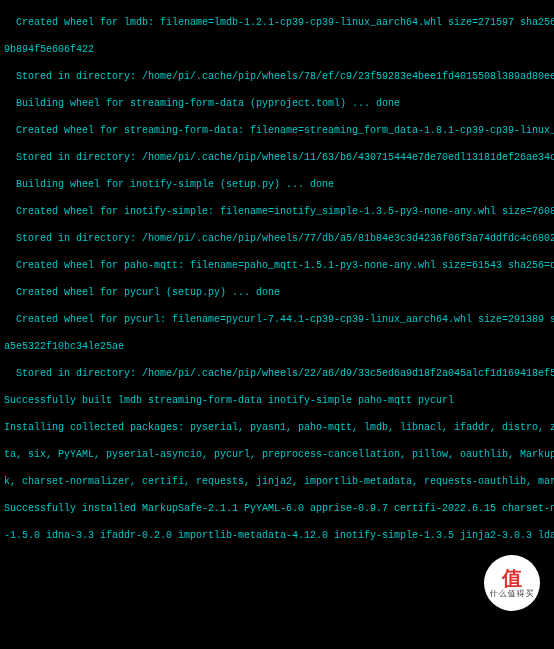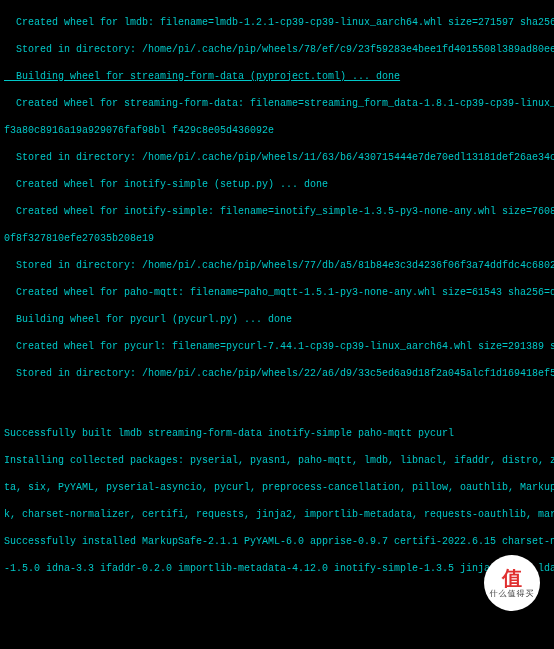--- a/index.html
+++ b/index.html
@@ -7,34 +7,34 @@
 .c{color:#00c8c8}
 .badge{position:absolute;right:14px;bottom:38px;width:56px;height:56px;border-radius:50%;background:#fff;display:flex;flex-direction:column;align-items:center;justify-content:center;box-shadow:0 2px 8px rgba(0,0,0,.5)}
 .badge .t1{color:#e03030;font-size:20px;font-weight:bold;font-family:sans-serif;line-height:1}
 .badge .t2{color:#333;font-size:8px;font-family:sans-serif;line-height:1;margin-top:2px;letter-spacing:1px}
 </style>
 </head>
 <body>
 
 <div class="term">
 <span class="c" style="display: block;">  Created wheel for lmdb: filename=lmdb-1.2.1-cp39-cp39-linux_aarch64.whl size=271597 sha256=80e0a50a46e8349347@c184a3895339934a9fd39a0a322</span>
+<span class="c" style="display: block;">9b894f5e606f422</span>
 <span class="c" style="display: block;">  Stored in directory: /home/pi/.cache/pip/wheels/78/ef/c9/23f59283e4bee1fd4015508l389ad80ee0l5@7b6la98cb3f60</span>
-<span class="c" style="display: block; text-decoration: underline;">  Building wheel for streaming-form-data (pyproject.toml) ... done</span>
+<span class="c" style="display: block;">  Building wheel for streaming-form-data (pyproject.toml) ... done</span>
 <span class="c" style="display: block;">  Created wheel for streaming-form-data: filename=streaming_form_data-1.8.1-cp39-cp39-linux_aarch64.whl size=341472 sha256=l5b2fe5a8aeca755c0</span>
-<span class="c" style="display: block;">f3a80c8916a19a929076faf98bl f429c8e05d436092e</span>
 <span class="c" style="display: block;">  Stored in directory: /home/pi/.cache/pip/wheels/11/63/b6/430715444e7de70edl13181def26ae34c437bece19d4ffb9d3fb5</span>
-<span class="c" style="display: block;">  Created wheel for inotify-simple (setup.py) ... done</span>
+<span class="c" style="display: block;">  Building wheel for inotify-simple (setup.py) ... done</span>
 <span class="c" style="display: block;">  Created wheel for inotify-simple: filename=inotify_simple-1.3.5-py3-none-any.whl size=7608 sha256=fe332e03l0@9@d108c775c9f4cb33298b996d3e030c24</span>
-<span class="c" style="display: block;">0f8f327810efe27035b208e19</span>
 <span class="c" style="display: block;">  Stored in directory: /home/pi/.cache/pip/wheels/77/db/a5/81b84e3c3d4236f06f3a74ddfdc4c6802ab0b6244de19526f03</span>
 <span class="c" style="display: block;">  Created wheel for paho-mqtt: filename=paho_mqtt-1.5.1-py3-none-any.whl size=61543 sha256=d3bcadc8470954d36ffcb84ec4fc0b655d7b59dc49d97cb9d1c</span>
-<span class="c" style="display: block;">  Building wheel for pycurl (pycurl.py) ... done</span>
+<span class="c" style="display: block;">  Created wheel for pycurl (setup.py) ... done</span>
 <span class="c" style="display: block;">  Created wheel for pycurl: filename=pycurl-7.44.1-cp39-cp39-linux_aarch64.whl size=291389 sha256=9ef0701f57a28631a53ce579e6353e4edcdccb5d5e20</span>
+<span class="c" style="display: block;">a5e5322f10bc34le25ae</span>
 <span class="c" style="display: block;">  Stored in directory: /home/pi/.cache/pip/wheels/22/a6/d9/33c5ed6a9d18f2a045alcf1d169418ef5alcf9d6a005b4d4caaee7l3f0af</span>
-<span class="c" style="display: block; margin-top: 33px;">Successfully built lmdb streaming-form-data inotify-simple paho-mqtt pycurl</span>
+<span class="c" style="display: block;">Successfully built lmdb streaming-form-data inotify-simple paho-mqtt pycurl</span>
 <span class="c" style="display: block;">Installing collected packages: pyserial, pyasn1, paho-mqtt, lmdb, libnacl, ifaddr, distro, zipp, zeroconf, urllib3, tornado, streaming-form-da</span>
 <span class="c" style="display: block;">ta, six, PyYAML, pyserial-asyncio, pycurl, preprocess-cancellation, pillow, oauthlib, MarkupSafe, ldap3, inotify-simple, idna, dbus-next, clic</span>
 <span class="c" style="display: block;">k, charset-normalizer, certifi, requests, jinja2, importlib-metadata, requests-oauthlib, markdown, apprise</span>
 <span class="c" style="display: block;">Successfully installed MarkupSafe-2.1.1 PyYAML-6.0 apprise-0.9.7 certifi-2022.6.15 charset-normalizer-2.1.0 click-8.1.3 dbus-next-0.2.3 distro</span>
 <span class="c" style="display: block;">-1.5.0 idna-3.3 ifaddr-0.2.0 importlib-metadata-4.12.0 inotify-simple-1.3.5 jinja2-3.0.3 ldap3-2.9.1 libnacl-1.7.2 lmdb-1.2.1 markdown-3.4.1 o</span>
 
 
 <span style="display: block;"></span>
 
 

